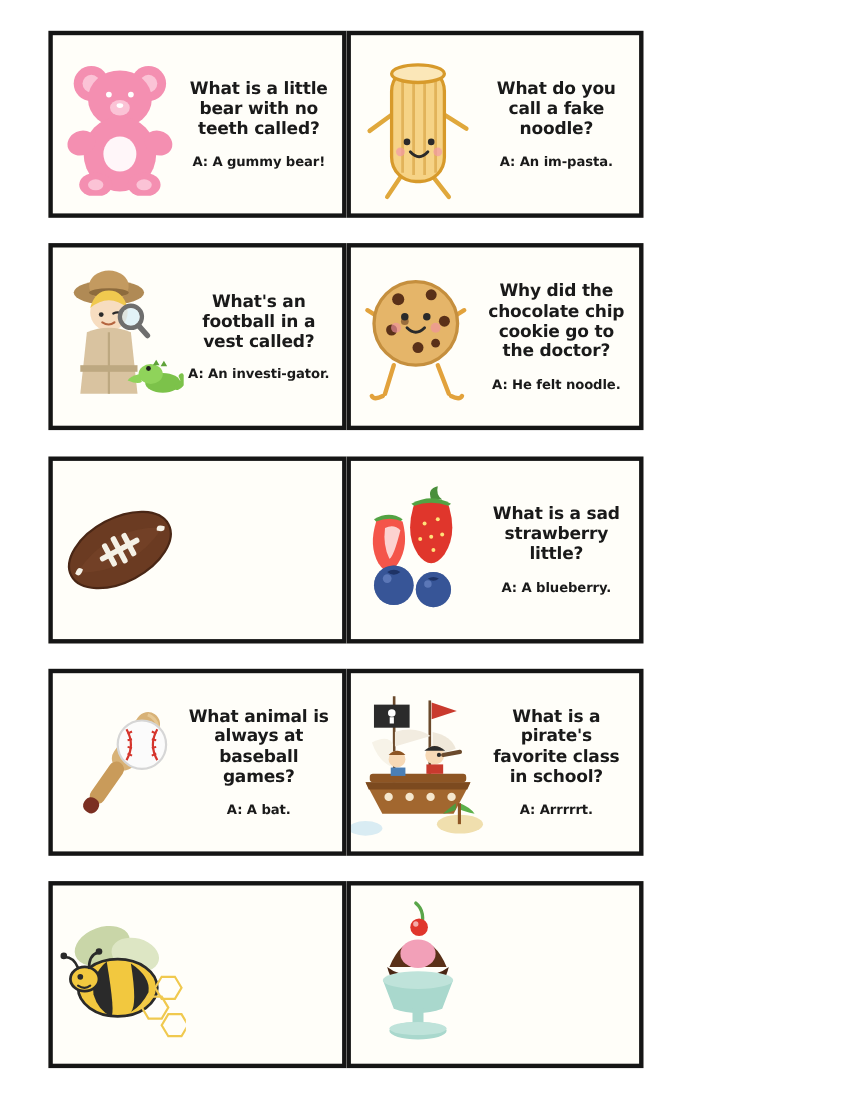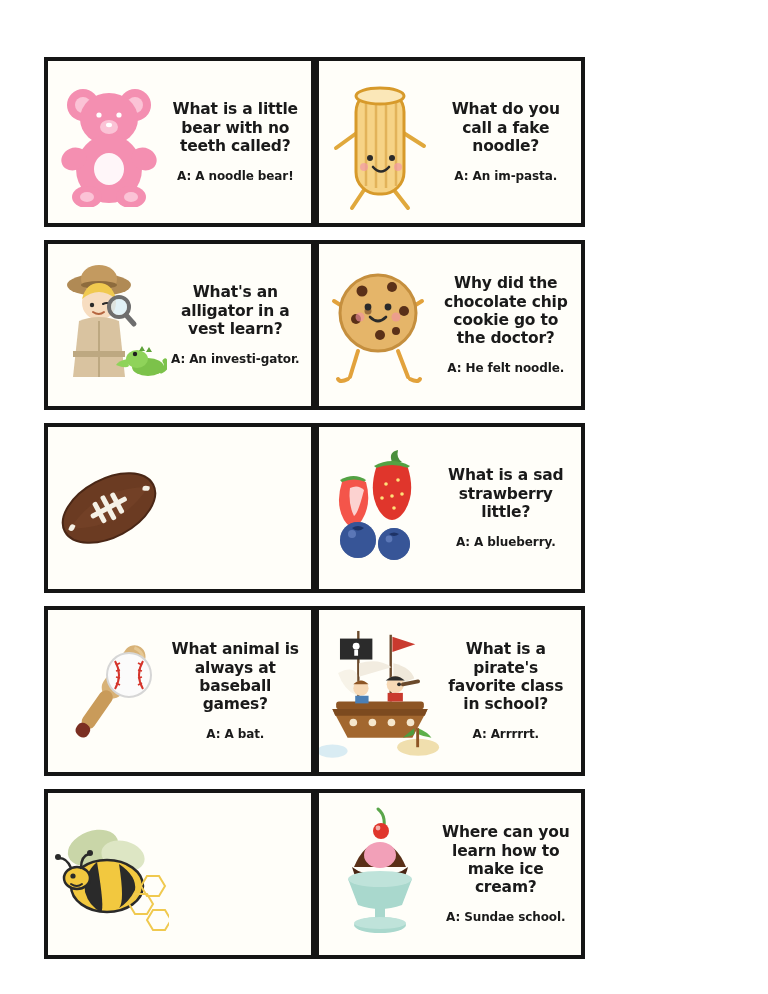--- a/index.html
+++ b/index.html
@@ -10,24 +10,24 @@
   body {
     width: 768px;
     height: 994px;
     font-family: "DejaVu Sans", sans-serif;
     overflow: hidden;
   }
   .sheet {
     width: 629px;
     height: 994px;
     box-sizing: border-box;
-    padding: 28px 44px 22px 44px;
+    padding: 28px 44px 10px 44px;
     display: flex;
     flex-direction: column;
-    justify-content: flex-end;
+    justify-content: space-between;
   }
   .row {
     display: flex;
     justify-content: space-between;
     margin-bottom: 13px;
   }
   .card {
     width: 303px;
     height: 170px;
     box-sizing: border-box;
@@ -98,21 +98,21 @@
           <ellipse cx="17" cy="82" rx="13" ry="11" fill="#f48fb1" transform="rotate(-25 17 82)"></ellipse>
           <ellipse cx="87" cy="82" rx="13" ry="11" fill="#f48fb1" transform="rotate(25 87 82)"></ellipse>
           <ellipse cx="30" cy="120" rx="15" ry="11" fill="#f48fb1"></ellipse>
           <ellipse cx="74" cy="120" rx="15" ry="11" fill="#f48fb1"></ellipse>
           <ellipse cx="30" cy="120" rx="7" ry="5" fill="#fbc3d6"></ellipse>
           <ellipse cx="74" cy="120" rx="7" ry="5" fill="#fbc3d6"></ellipse>
         </svg>
       </div>
       <div class="card-text">
         <div class="question">What is a little bear with no teeth called?</div>
-        <div class="answer">A: A noodle bear!</div>
+        <div class="answer">A: A gummy bear!</div>
       </div>
     </div>
 
     <div class="card">
       <div class="card-art">
         <svg class="art-svg" width="104" height="140" viewBox="0 0 104 140">
           <path d="M36 118 L24 136" stroke="#e0a83c" stroke-width="4" stroke-linecap="round" fill="none"></path>
           <path d="M66 118 L80 136" stroke="#e0a83c" stroke-width="4" stroke-linecap="round" fill="none"></path>
           <path d="M30 60 L8 76" stroke="#e0a83c" stroke-width="4" stroke-linecap="round" fill="none"></path>
           <path d="M74 60 L96 74" stroke="#e0a83c" stroke-width="4" stroke-linecap="round" fill="none"></path>
@@ -154,21 +154,21 @@
           <path d="M75 60 l8 9" stroke="#6e6e6e" stroke-width="5" stroke-linecap="round"></path>
           <ellipse cx="97" cy="112" rx="16" ry="9" fill="#7cc24a"></ellipse>
           <ellipse cx="86" cy="104" rx="11" ry="9" fill="#8fd35a"></ellipse>
           <path d="M76 104 q-9 2 -11 6 q10 4 13 1z" fill="#8fd35a"></path>
           <circle cx="84" cy="99" r="2.2" fill="#1f1f1f"></circle>
           <path d="M88 96 l3 -5 l3 5z M95 97 l3 -5 l3 5z" fill="#5fa33a"></path>
           <path d="M110 116 q8 -4 4 -10" stroke="#7cc24a" stroke-width="5" fill="none" stroke-linecap="round"></path>
         </svg>
       </div>
       <div class="card-text">
-        <div class="question">What's an alligator in a vest learn?</div>
+        <div class="question">What's an football in a vest called?</div>
         <div class="answer">A: An investi-gator.</div>
       </div>
     </div>
 
     <div class="card">
       <div class="card-art">
         <svg class="art-svg" width="104" height="140" viewBox="0 0 104 140">
           <path d="M30 96 L22 122" stroke="#e2a23c" stroke-width="4" stroke-linecap="round"></path>
           <path d="M70 96 L80 122" stroke="#e2a23c" stroke-width="4" stroke-linecap="round"></path>
           <path d="M20 124 q-8 4 -10 0" stroke="#e2a23c" stroke-width="4" fill="none" stroke-linecap="round"></path>
@@ -346,20 +346,16 @@
           <path d="M28 66 q10 -24 26 -24 q16 0 26 24z" fill="#5a3018"></path>
           <ellipse cx="54" cy="54" rx="16" ry="13" fill="#f2a0b8"></ellipse>
           <path d="M26 66 q10 8 28 8 q18 0 28 -8 q-4 16 -12 18 q-10 -10 -16 0 q-8 -8 -14 2 q-10 -4 -14 -20z" fill="#4a2614"></path>
           <path d="M22 78 q32 10 64 0 l-10 26 q-22 8 -44 0z" fill="#a9d8cd"></path>
           <ellipse cx="54" cy="78" rx="32" ry="8" fill="#bfe3da"></ellipse>
           <rect x="49" y="104" width="10" height="16" fill="#a9d8cd"></rect>
           <ellipse cx="54" cy="124" rx="26" ry="8" fill="#a9d8cd"></ellipse>
           <ellipse cx="54" cy="122" rx="26" ry="6" fill="#bfe3da"></ellipse>
         </svg>
       </div>
-      <div class="card-text">
-        <div class="question">Where can you learn how to make ice cream?</div>
-        <div class="answer">A: Sundae school.</div>
-      </div>
     </div>
   </div>
 
 </div>
 
 </body></html>

